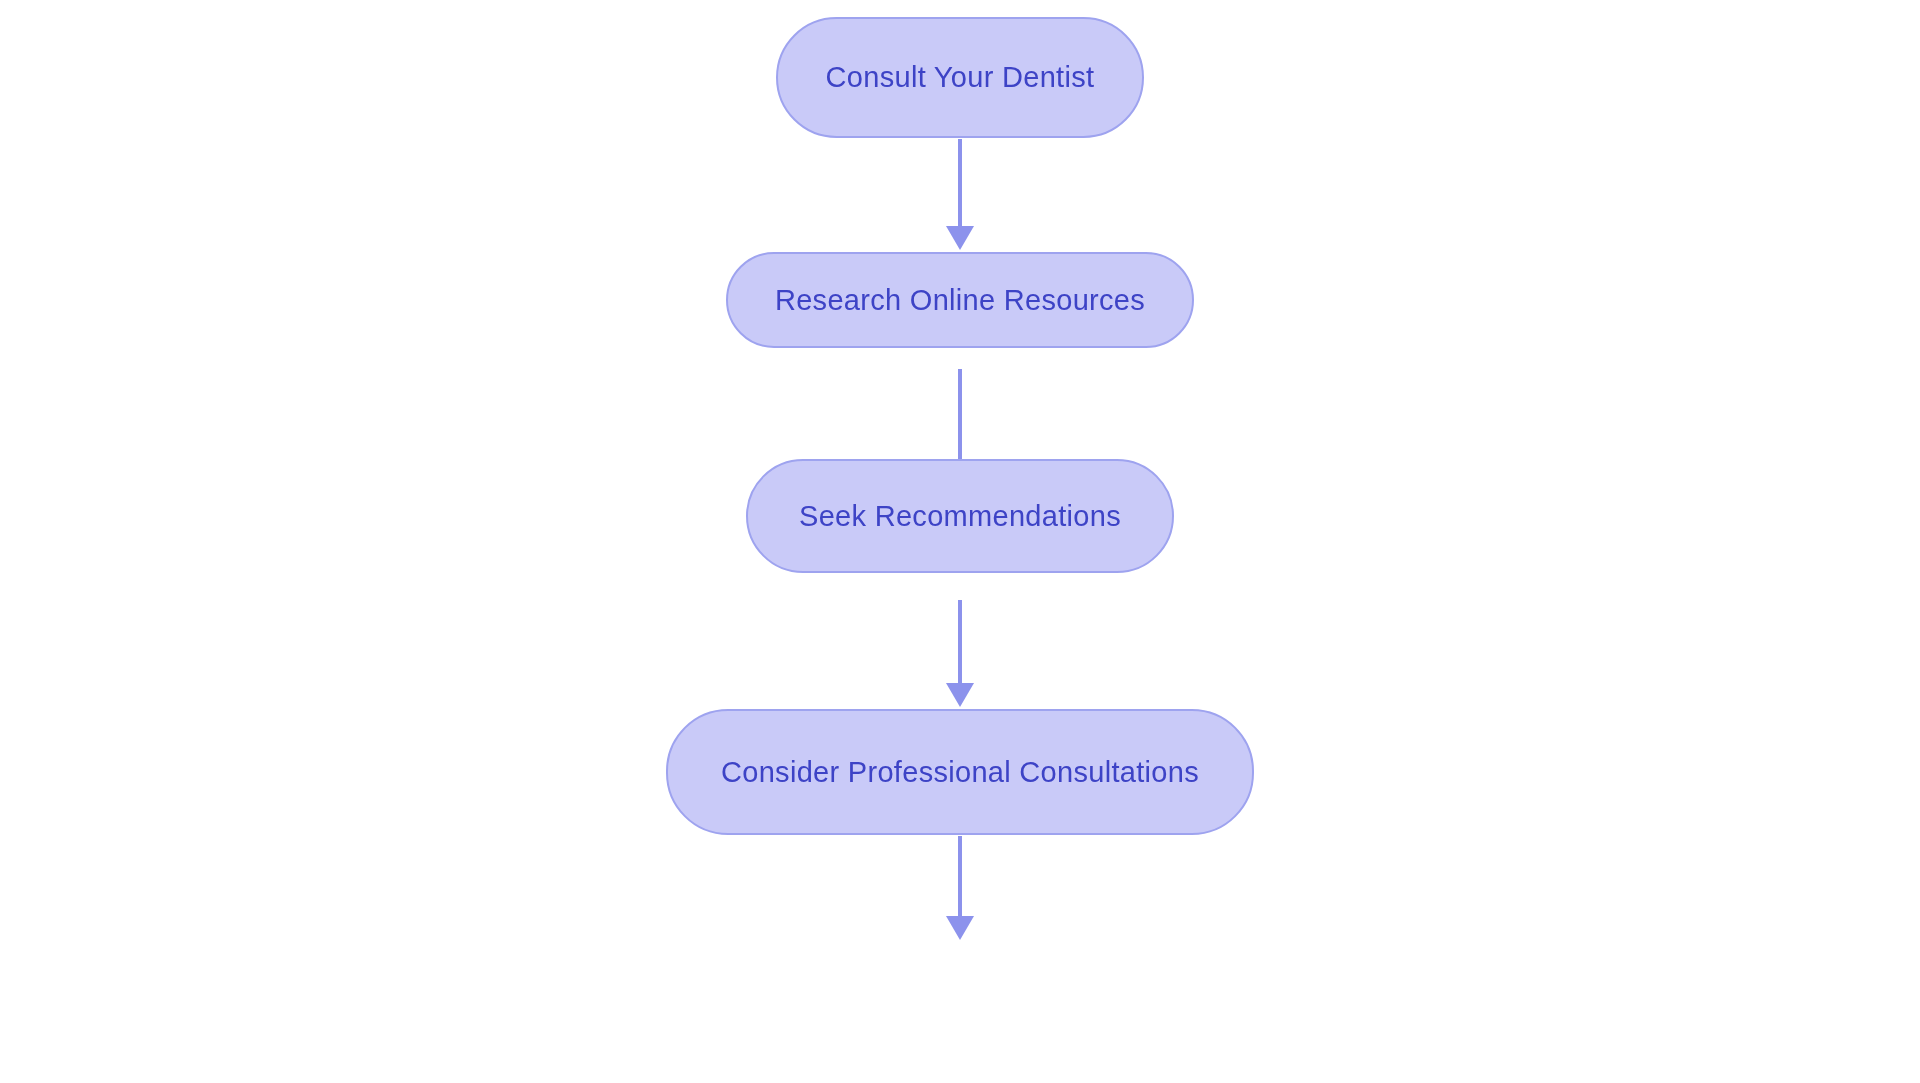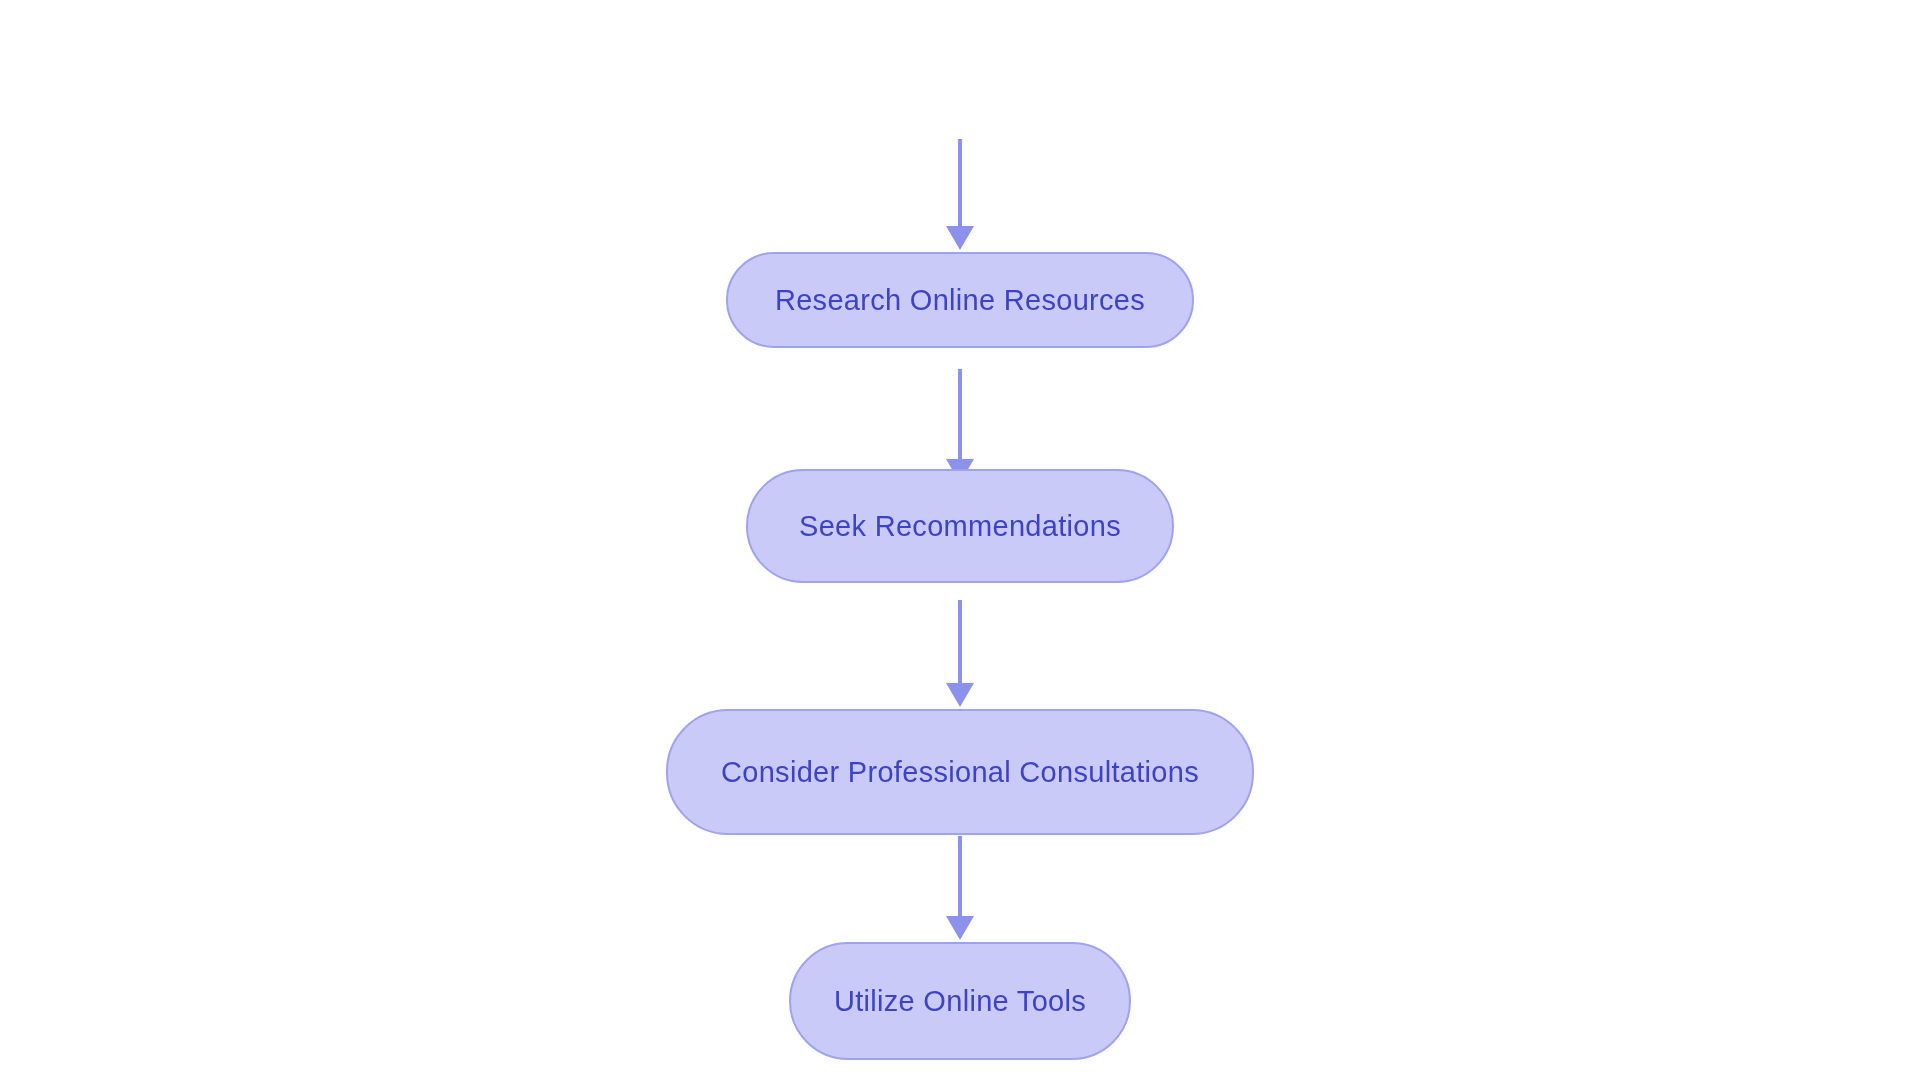--- a/index.html
+++ b/index.html
@@ -32,21 +32,21 @@
     border-radius: 62px;
     color: var(--node-text);
     font-size: 29px;
     font-weight: 400;
     letter-spacing: 0.3px;
     white-space: nowrap;
     text-align: center;
   }
   .n1 { left: 776px; top: 17px;  width: 368px; height: 121px; }
   .n2 { left: 726px; top: 252px; width: 468px; height: 96px; }
-  .n3 { left: 746px; top: 469px; width: 428px; height: 114px; }
+  .n3 { left: 746px; top: 459px; width: 428px; height: 114px; }
   .n4 { left: 666px; top: 709px; width: 588px; height: 126px; }
   .n5 { left: 789px; top: 942px; width: 342px; height: 118px; }
 
   .arrow {
     position: absolute;
     left: 946px;
     width: 28px;
   }
   .arrow .shaft {
     position: absolute;
@@ -69,20 +69,23 @@
   .a1 { top: 139px; height: 111px; }
   .a2 { top: 369px; height: 114px; }
   .a3 { top: 600px; height: 107px; }
   .a4 { top: 836px; height: 104px; }
 </style>
 </head>
 <body>
 
 <div class="canvas">
 
+  <div class="node n1">
+    <span>Consult Your Dentist</span>
+  </div>
 
   <div class="arrow a1">
     <div class="shaft"></div>
     <div class="head"></div>
   </div>
 
   <div class="node n2">
     <span>Research Online Resources</span>
   </div>
 
@@ -102,17 +105,14 @@
 
   <div class="node n4">
     <span>Consider Professional Consultations</span>
   </div>
 
   <div class="arrow a4">
     <div class="shaft"></div>
     <div class="head"></div>
   </div>
 
-  <div class="node n5">
-    <span>Utilize Online Tools</span>
-  </div>
 
 </div>
 
 </body></html>

